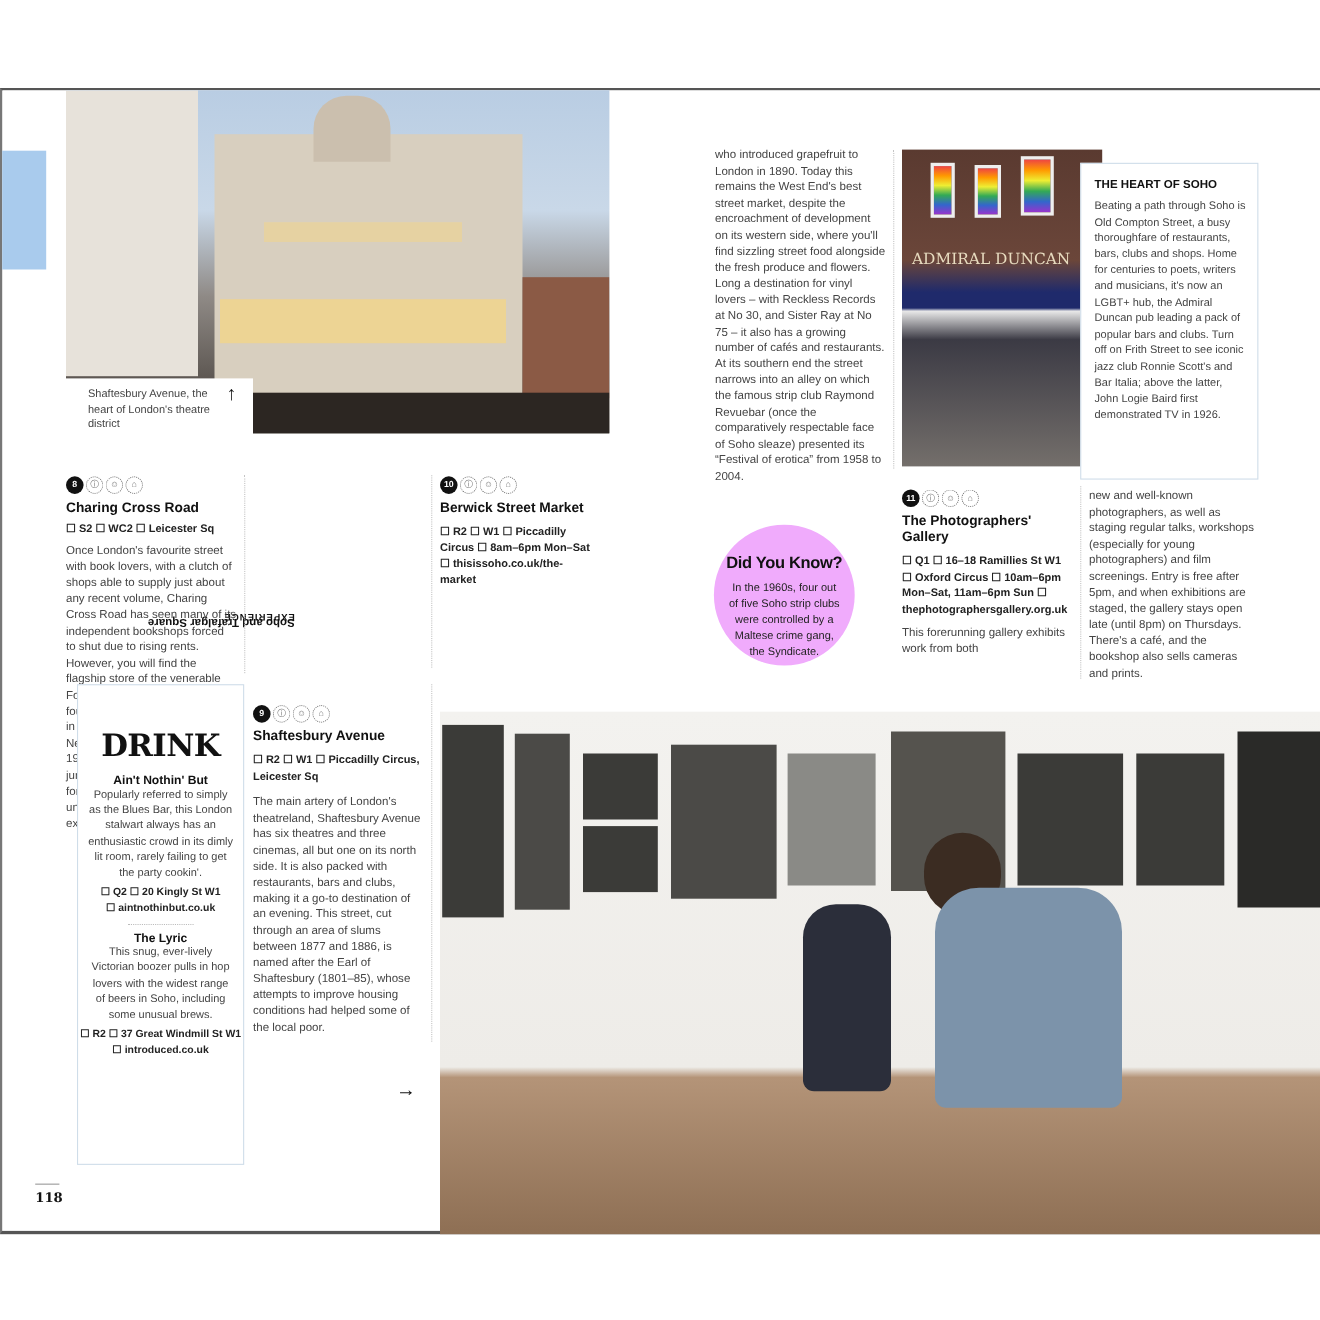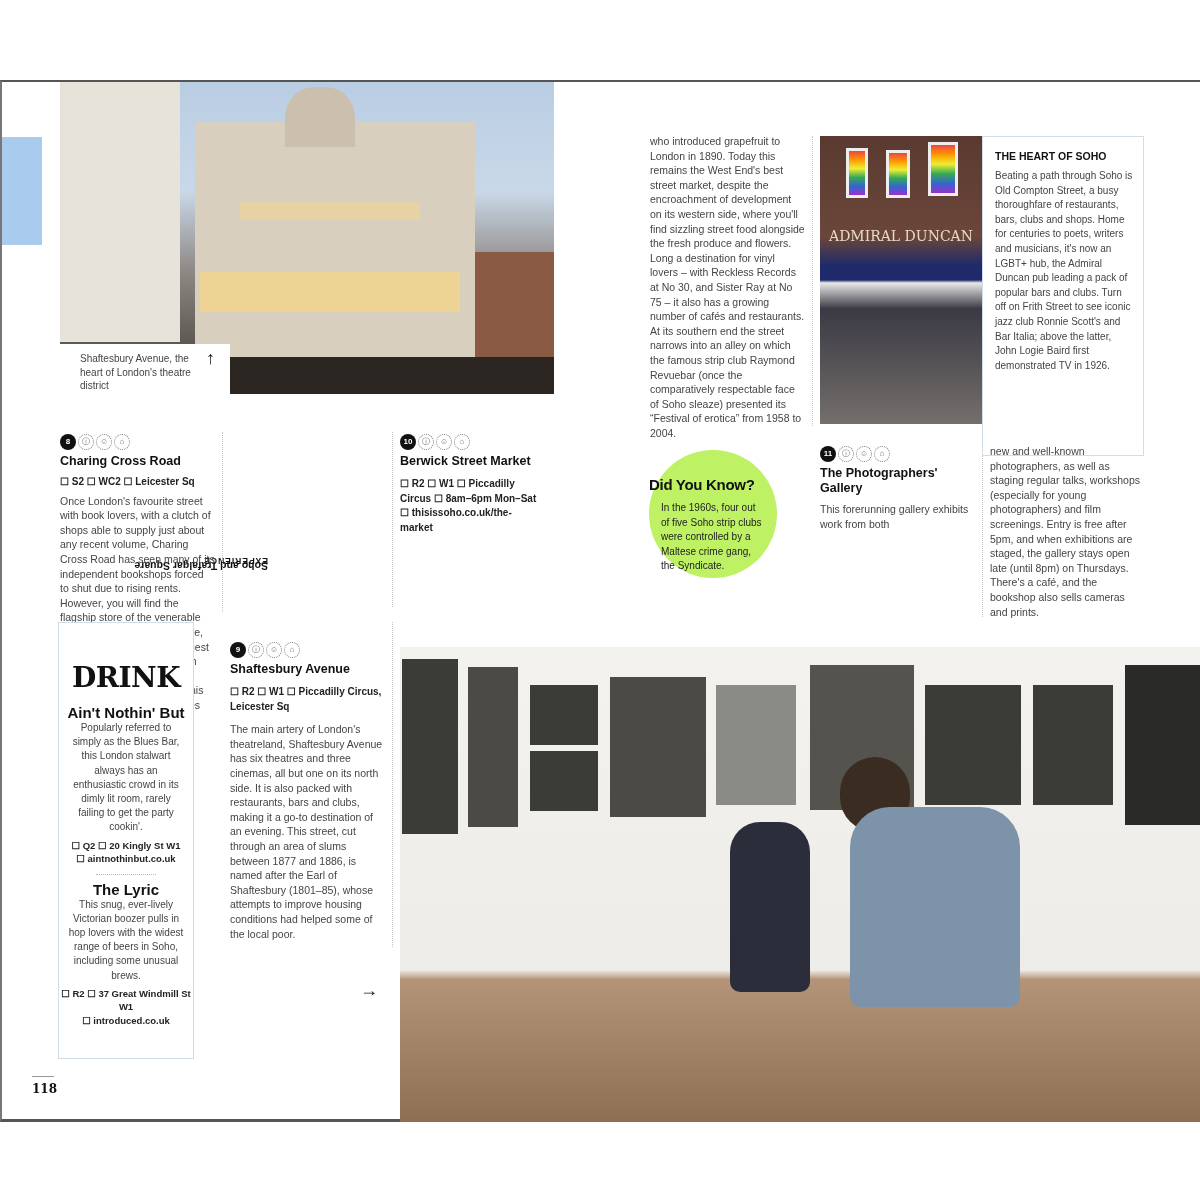--- a/index.html
+++ b/index.html
@@ -26,29 +26,29 @@
   
   .photo-theatre { left: 58px; top: 0px; width: 494px; height: 312px; overflow: hidden;
      background: linear-gradient(180deg, #b9cde3 0%, #c9d8e8 35%, #8f8a86 60%, #3d3630 100%); }
   .bldg { position: absolute; background: #d9d2c6; }
   .win { position: absolute; background: #f2d58a; }
   .caption-box { left: 58px; top: 262px; width: 170px; height: 58px; background: #fff; }
   .caption { font-size: 10px; line-height: 13.5px; color: #444; text-align: left; }
 
   .photo-pub { left: 818px; top: 54px; width: 182px; height: 288px; overflow: hidden;
      background: linear-gradient(180deg, #5a3a30 0%, #6b463a 35%, #1f2a6b 45%, #1f2a6b 50%, #e8e8e8 51%, #3b3a44 60%, #746f6b 100%); }
-  .heart-box { left: 980px; top: 54px; width: 162px; height: 320px; border: 1px solid #cfdde9; background: #fff; }
+  .heart-box { left: 980px; top: 66px; width: 162px; height: 288px; border: 1px solid #cfdde9; background: #fff; }
 
-  .did-you-know { left: 647px; top: 368px; width: 128px; height: 128px; border-radius: 50%; background: #bef264; text-align: left; }
+  .did-you-know { left: 647px; top: 395px; width: 128px; height: 128px; border-radius: 50%; background: #f0abfc; text-align: center; }
   .dyk-title { font-weight: bold; font-size: 15px; color: #111; margin-top: 26px; letter-spacing: -0.3px; }
   .dyk-text { font-size: 10px; line-height: 14.5px; color: #222; padding: 8px 12px 0; }
 
-  .drink-box { left: 56px; top: 540px; width: 136px; height: 437px; border: 1px solid #cfdde9; background: #fff; text-align: center; }
+  .drink-box { left: 68px; top: 540px; width: 152px; height: 437px; border: 1px solid #cfdde9; background: #fff; text-align: center; }
   .drink-title { font-family: "DejaVu Serif", serif; font-weight: bold; font-size: 28px; color: #111; margin-top: 38px; letter-spacing: -0.5px; }
-  .drink-name { font-weight: bold; font-size: 15px; color: #111; margin-top: 10px; }
+  .drink-name { font-weight: bold; font-size: 11px; color: #111; margin-top: 10px; }
   .drink-text { font-size: 10px; line-height: 14.2px; color: #444; padding: 0 8px; }
   .drink-prac { font-size: 9.5px; line-height: 13.5px; font-weight: bold; color: #222; margin-top: 4px; }
   .drink-sep { width: 60px; height: 0; border-top: 1px dotted #bbb; margin: 8px auto 6px; }
 
   .photo-gallery { left: 398px; top: 565px; width: 802px; height: 475px; overflow: hidden;
      background: linear-gradient(180deg, #f3f2ef 0%, #eeece8 68%, #b49478 70%, #8e6f54 100%); }
   .print { position: absolute; background: #3b3b38; }
   .print.light { background: #4b4a47; }
 
   .num-badge { display: inline-block; width: 16px; height: 16px; border-radius: 50%; background: #111; color: #fff;
@@ -125,20 +125,21 @@
   <div class="abs did-you-know">
     <div class="dyk-title">Did You Know?</div>
     <div class="dyk-text">In the 1960s, four out of five Soho strip clubs were controlled by a Maltese crime gang, the Syndicate.</div>
   </div>
 
   <div class="abs" style="left:818px;top:362px;width:155px;">
     <div>
       <span class="num-badge">11</span><span class="icon-circle">ⓘ</span><span class="icon-circle">☺</span><span class="icon-circle">⌂</span>
     </div>
     <div class="title" style="margin-top:4px;">The Photographers' Gallery</div>
+    <div class="practical" style="margin-top:8px;">☐ Q1  ☐ 16–18 Ramillies St W1  ☐ Oxford Circus  ☐ 10am–6pm Mon–Sat, 11am–6pm Sun  ☐ thephotographersgallery.org.uk</div>
     <div class="body-text" style="margin-top:6px;">This forerunning gallery exhibits work from both</div>
   </div>
   <div class="abs body-text" style="left:988px;top:362px;width:150px;">new and well-known photographers, as well as staging regular talks, workshops (especially for young photographers) and film screenings. Entry is free after 5pm, and when exhibitions are staged, the gallery stays open late (until 8pm) on Thursdays. There's a café, and the bookshop also sells cameras and prints.</div>
 
   <div class="abs drink-box">
     <div class="drink-title">DRINK</div>
     <div class="drink-name">Ain't Nothin' But</div>
     <div class="drink-text">Popularly referred to simply as the Blues Bar, this London stalwart always has an enthusiastic crowd in its dimly lit room, rarely failing to get the party cookin'.</div>
     <div class="drink-prac">☐ Q2  ☐ 20 Kingly St W1</div>
     <div class="drink-prac" style="margin-top:0;">☐ aintnothinbut.co.uk</div>

